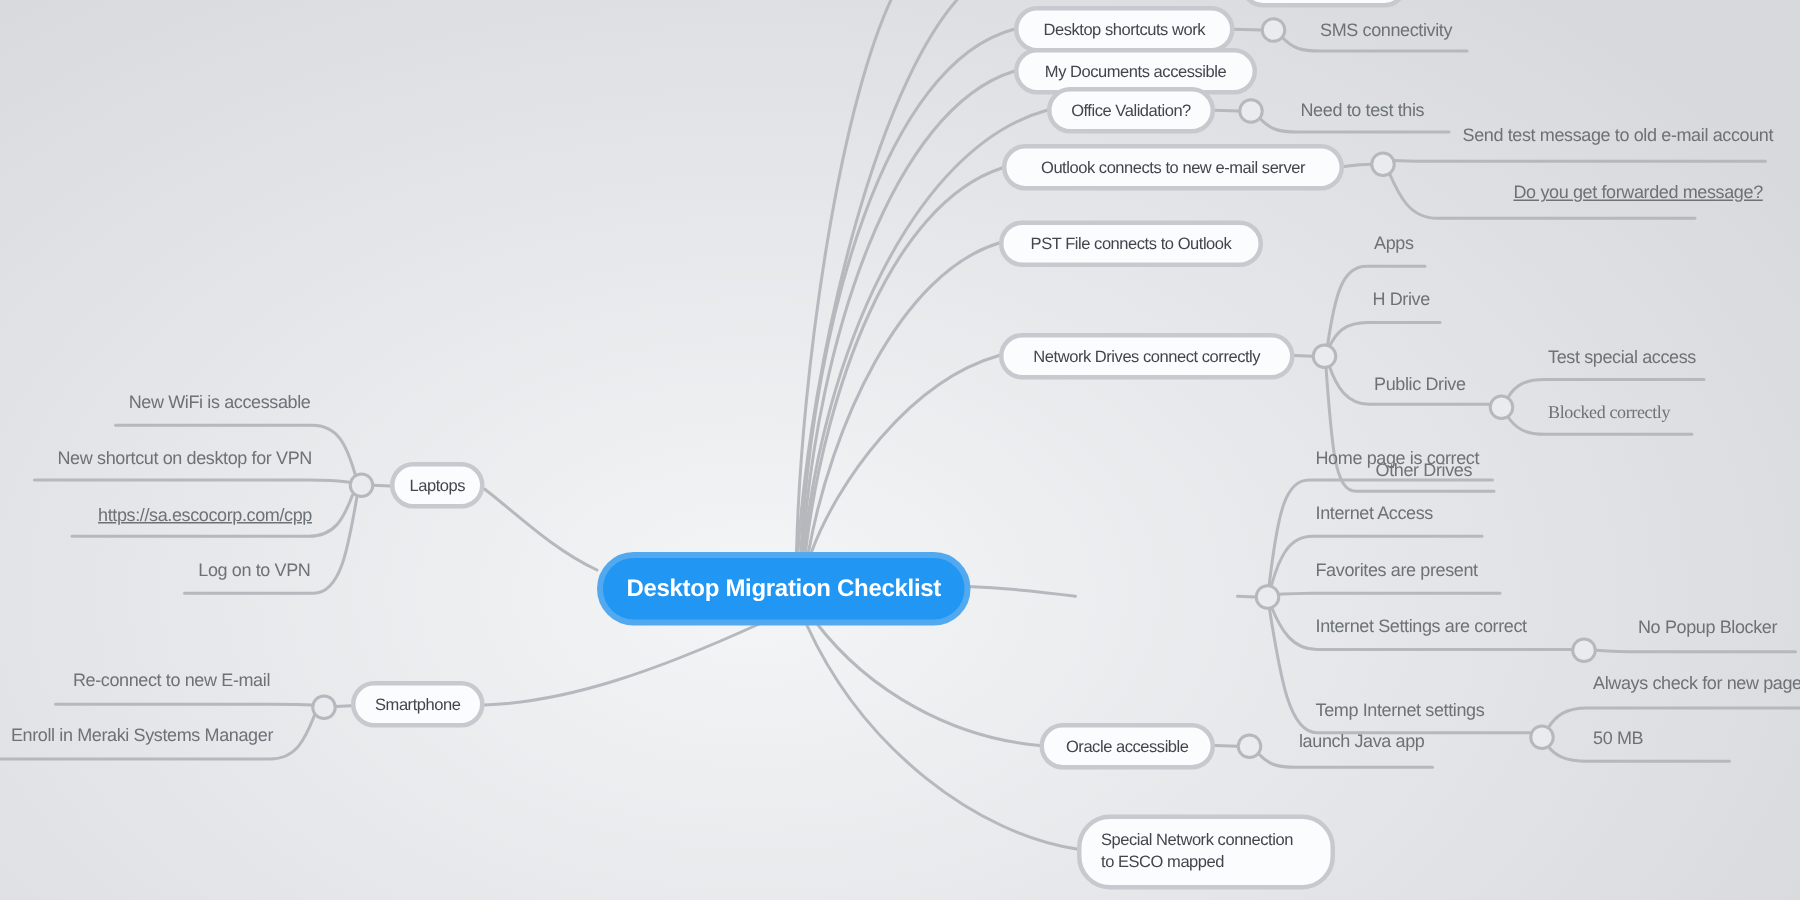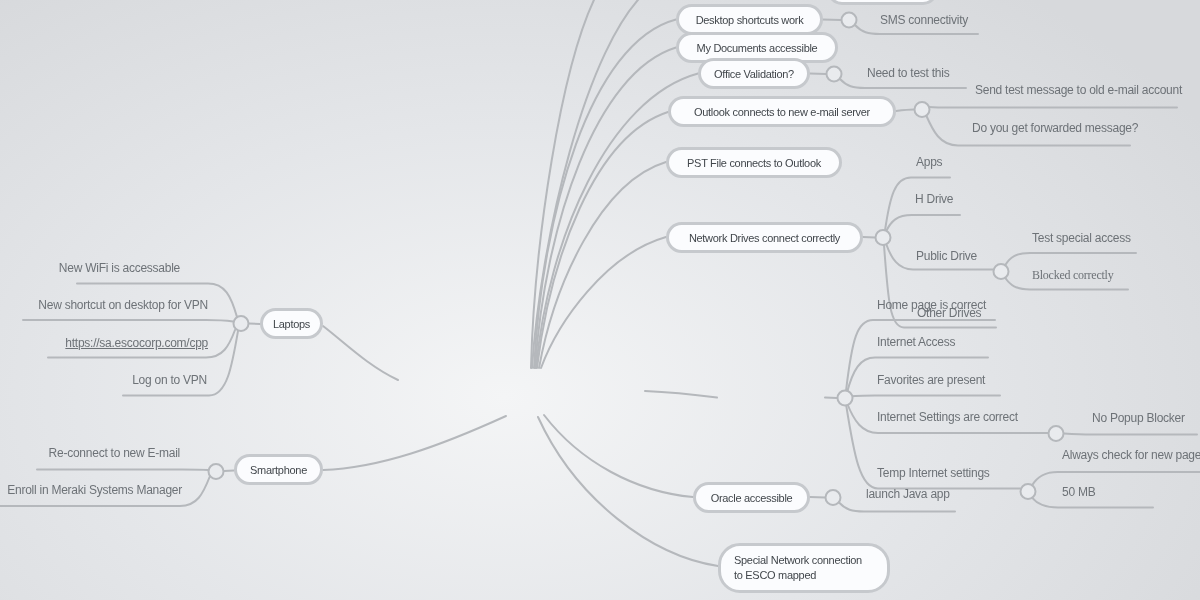--- a/index.html
+++ b/index.html
@@ -110,41 +110,42 @@
   <div class="pill" style="left:668px;top:96px;width:228px;">Outlook connects to new e-mail server</div>
   <div class="pill" style="left:666px;top:147px;width:176px;">PST File connects to Outlook</div>
   <div class="pill" style="left:666px;top:222px;width:197px;">Network Drives connect correctly</div>
   <div class="pill" style="left:693px;top:482px;width:117px;">Oracle accessible</div>
   <div class="pill multiline" style="left:718px;top:543px;width:172px;">Special Network connection
 to ESCO mapped</div>
 
   <div class="pill" style="left:260px;top:308px;width:63px;">Laptops</div>
   <div class="pill" style="left:234px;top:454px;width:89px;">Smartphone</div>
 
+  <div class="rootpill" style="left:398px;top:368px;width:249px;height:49px;">Desktop Migration Checklist</div>
 
   <span class="leaf" style="left:880px;top:20px;">SMS connectivity</span>
   <span class="leaf" style="left:867px;top:73px;">Need to test this</span>
   <span class="leaf" style="left:955px;top:90px;margin-left:20px;">Send test message to old e-mail account</span>
-  <span class="leaf" style="left:972px;top:128px;">Do you get forwarded message?</span>
+  <span class="leaf" style="left:1009px;top:128px;text-decoration:underline;">Do you get forwarded message?</span>
   <span class="leaf" style="left:916px;top:162px;">Apps</span>
   <span class="leaf" style="left:915px;top:199px;">H Drive</span>
   <span class="leaf" style="left:916px;top:256px;">Public Drive</span>
   <span class="leaf" style="left:1032px;top:238px;">Test special access</span>
   <span class="leaf" style="left:1032px;top:275px;font-family:Liberation Serif, serif;">Blocked correctly</span>
   <span class="leaf" style="left:917px;top:313px;">Other Drives</span>
   <span class="leaf" style="left:877px;top:305px;">Home page is correct</span>
   <span class="leaf" style="left:877px;top:342px;">Internet Access</span>
   <span class="leaf" style="left:877px;top:380px;">Favorites are present</span>
   <span class="leaf" style="left:877px;top:417px;">Internet Settings are correct</span>
   <span class="leaf" style="left:1092px;top:418px;">No Popup Blocker</span>
   <span class="leaf" style="left:877px;top:473px;">Temp Internet settings</span>
   <span class="leaf" style="left:1062px;top:455px;">Always check for new page</span>
   <span class="leaf" style="left:1062px;top:492px;">50 MB</span>
   <span class="leaf" style="left:866px;top:494px;">launch Java app</span>
 
-  <span class="leaf" style="right:1020px;top:268px;padding-left:20px;">New WiFi is accessable</span>
+  <span class="leaf" style="right:993px;top:268px;padding-left:20px;">New WiFi is accessable</span>
   <span class="leaf" style="right:992px;top:305px;">New shortcut on desktop for VPN</span>
   <span class="leaf link" style="right:992px;top:343px;">https://sa.escocorp.com/cpp</span>
   <span class="leaf" style="right:993px;top:380px;">Log on to VPN</span>
   <span class="leaf" style="right:1020px;top:453px;padding-left:42px;">Re-connect to new E-mail</span>
   <span class="leaf" style="right:1018px;top:490px;">Enroll in Meraki Systems Manager</span>
 
 </div>
 
 </body></html>

